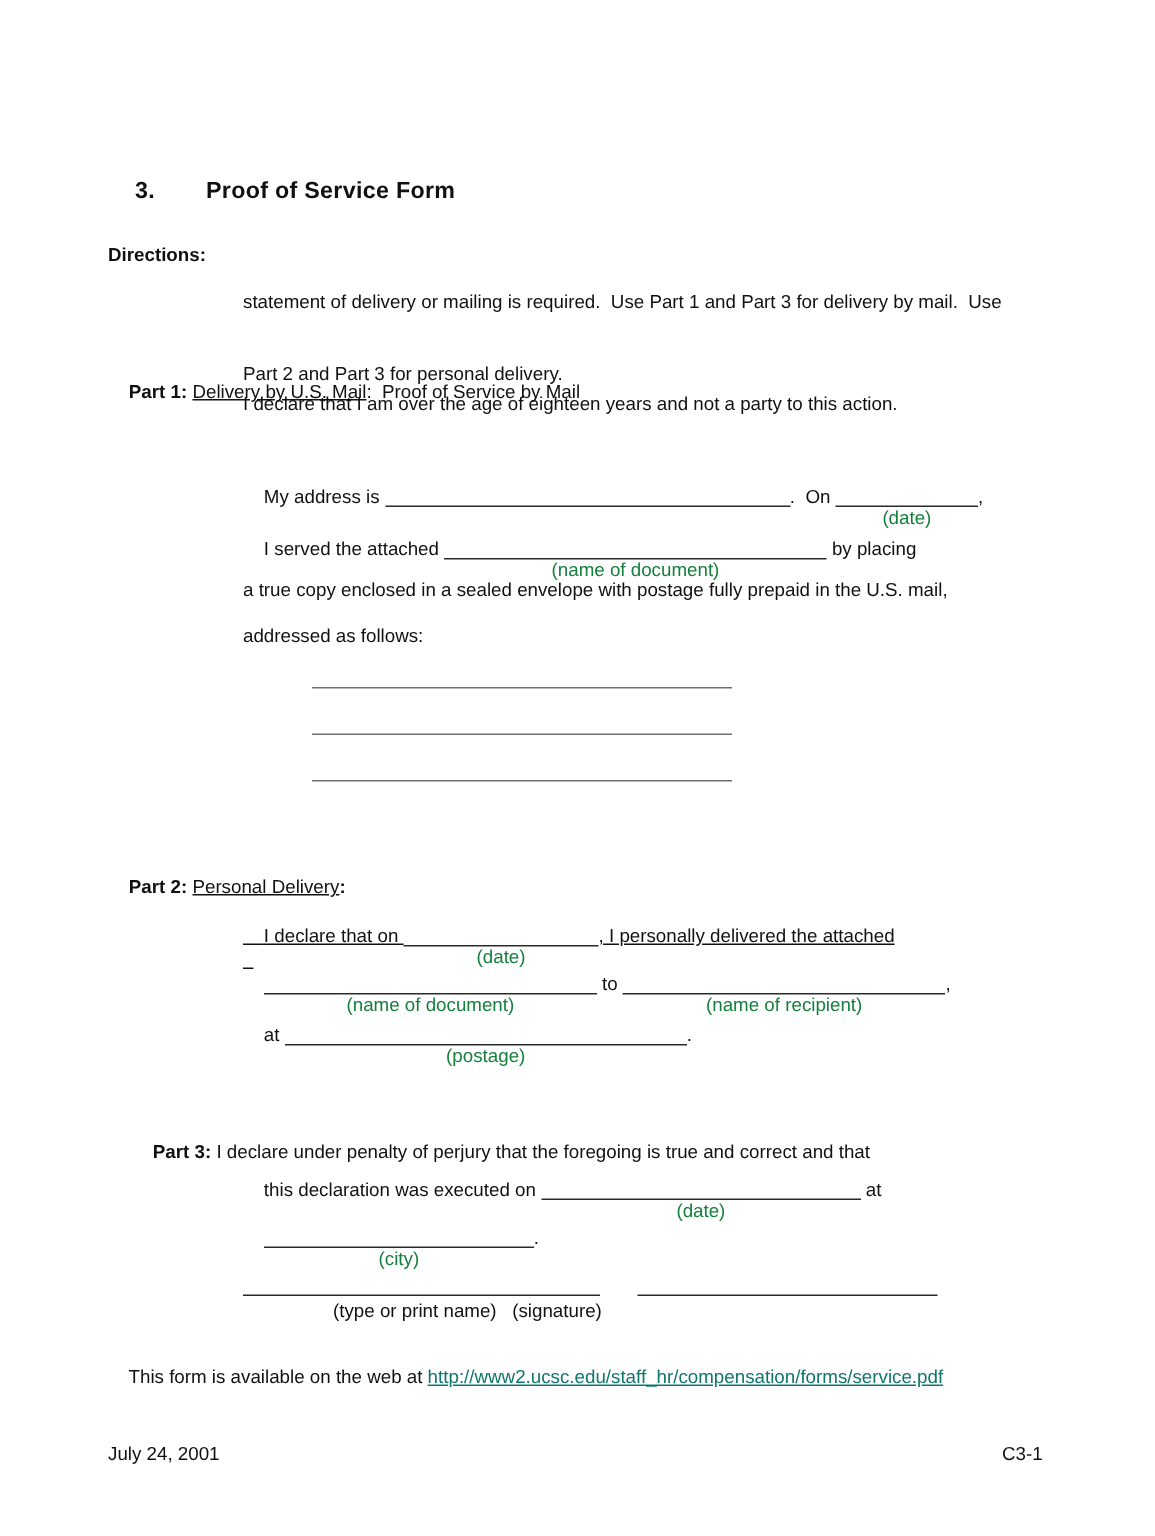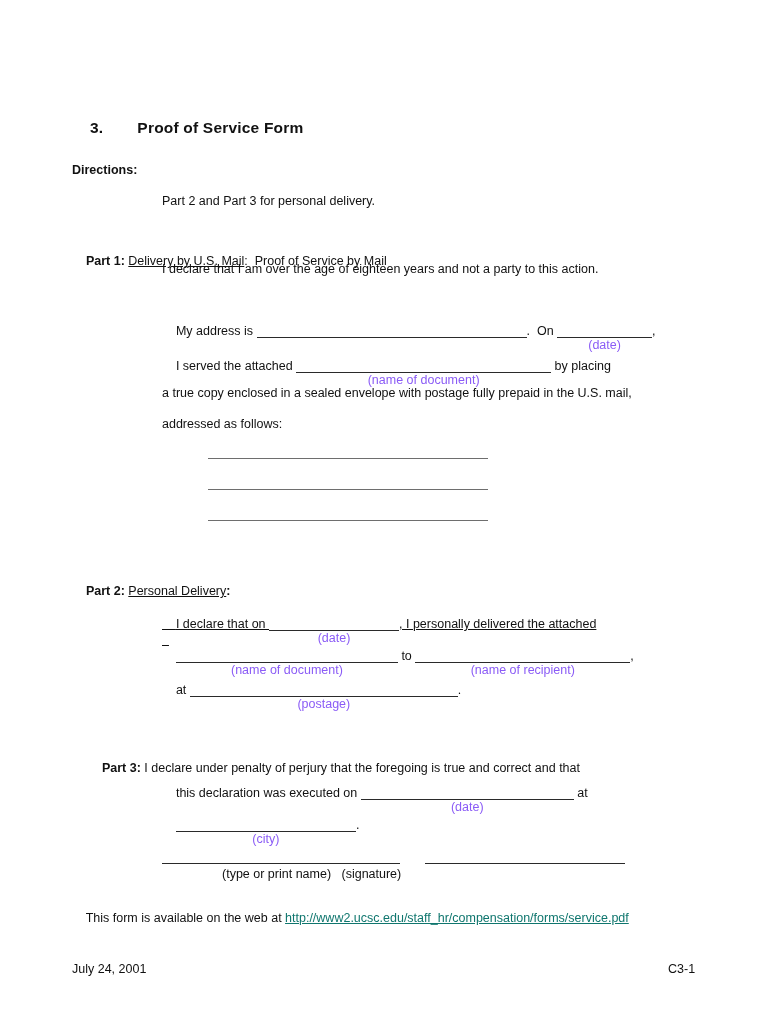--- a/index.html
+++ b/index.html
@@ -13,40 +13,41 @@
   .u{text-decoration:underline;}
   .title{font-size:15.5px;font-weight:bold;letter-spacing:.2px;}
   .tab-sp{display:inline-block;width:34px;}
   .dir-text div{line-height:15.6px;}
   .blank{
     display:inline-block;height:16px;vertical-align:-3px;
     border-bottom:1px solid #2a2a2a;position:relative;
   }
   .blank .lbl{
     position:absolute;top:100%;left:50%;transform:translateX(-50%);
-    margin-top:1px;white-space:pre;color:#8b5cf6;line-height:14px;
+    margin-top:1px;white-space:pre;color:#15803d;line-height:14px;
   }
   .blank .val{position:absolute;left:2px;bottom:1px;white-space:pre;}
   .w95{width:95px}.w130{width:130px}.w180{width:180px}.w213{width:213px}
   .w215{width:215px}.w222{width:222px}.w255{width:255px}.w268{width:268px}.w270{width:270px}
   .addr-line{position:absolute;left:208px;width:280px;height:0;border-top:1px solid #6e6e6e;}
   .rule{position:absolute;height:0;border-top:1px solid #2a2a2a;}
   .link{color:#0f766e;text-decoration:underline;cursor:pointer;}
 </style>
 </head>
 <body>
 
 <div class="page">
 
   <div class="abs title" style="left:72px;top:104px;">
     <span>3.</span><span class="tab-sp"></span><span>Proof of Service Form</span>
   </div>
 
   <div class="abs b" style="left:72px;top:162px;">Directions:</div>
   <div class="abs dir-text" style="left:162px;top:162px;">
+    <div>statement of delivery or mailing is required.  Use Part 1 and Part 3 for delivery by mail.  Use</div>
     <div>Part 2 and Part 3 for personal delivery.</div>
   </div>
 
   <div class="abs" style="left:72px;top:237px;">
     <span class="b">Part 1: </span><span class="u">Delivery by U.S. Mail</span><span>:  Proof of Service by Mail</span>
   </div>
 
   <div class="abs" style="left:162px;top:261px;">I declare that I am over the age of eighteen years and not a party to this action.</div>
 
   <div class="abs" style="left:162px;top:305px;">

